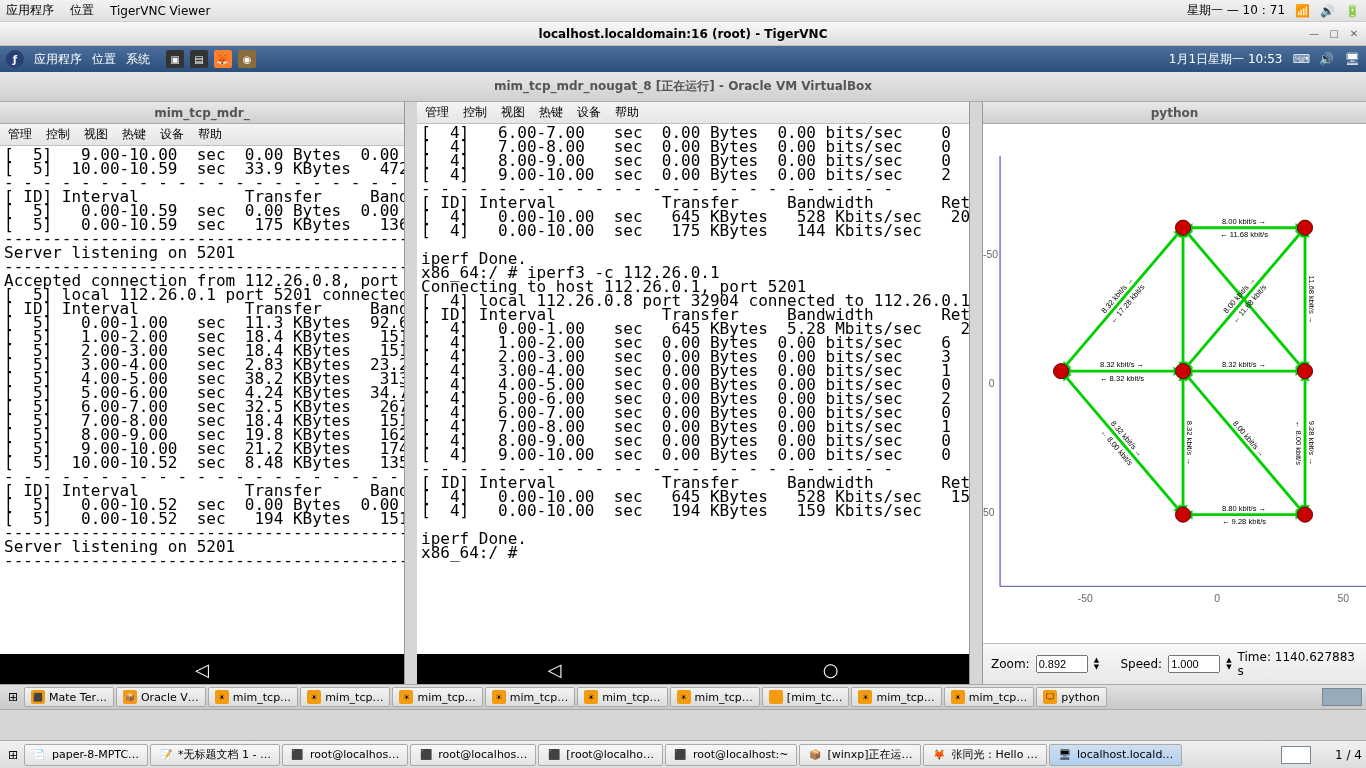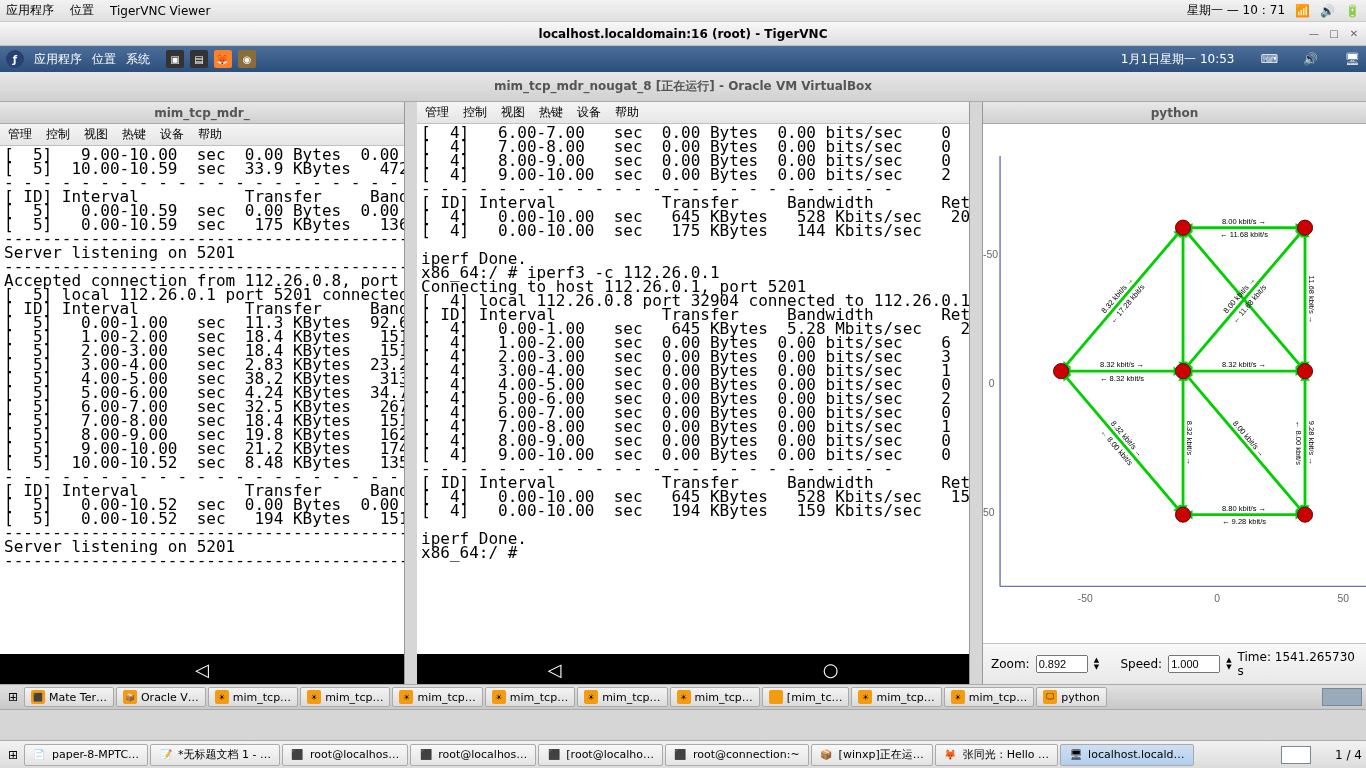--- a/index.html
+++ b/index.html
@@ -13,21 +13,21 @@
 .vnc-ttext { font-weight:bold; font-size:12px; }
 .vnc-controls { position:absolute; right:4px; display:flex; gap:4px; }
 .vnc-controls span { width:16px; height:14px; display:flex; align-items:center; justify-content:center; font-size:10px; color:#666; }
 
 .guest-menubar { height:26px; background:linear-gradient(#4b6e9b,#2b4e7b); color:#fff; display:flex; align-items:center; padding:0 6px; gap:10px; }
 .guest-menubar .fedora { width:18px; height:18px; background:#294172; border-radius:50%; color:#fff; display:flex; align-items:center; justify-content:center; font-weight:bold; font-size:10px; }
 .guest-menubar .menu-item { font-size:12px; }
 .guest-menubar .icons { display:flex; gap:6px; margin-left:6px; }
 .guest-menubar .icon { width:18px; height:18px; background:#333; display:flex; align-items:center; justify-content:center; font-size:10px; border-radius:2px; }
 .guest-menubar .ff { background:#ff7f2a; }
-.guest-menubar .tray { margin-left:auto; display:flex; gap:26px; align-items:center; }
+.guest-menubar .tray { margin-left:auto; display:flex; gap:10px; align-items:center; }
 
 .vbox-titlebar { height:30px; background:linear-gradient(#e8e8e8,#d0d0d0); display:flex; align-items:center; justify-content:center; border-bottom:1px solid #aaa; }
 .vbox-ttext { font-weight:bold; font-size:12px; color:#555; }
 
 .workspace { display:flex; height:582px;gap:12px; }
 .term-col { background:#fff; display:flex; flex-direction:column; border-right:1px solid #999; }
 .term-col.left { width:405px; }
 .term-col.right { width:553px; }
 .term-header { height:22px; background:linear-gradient(#e8e8e8,#d0d0d0); display:flex; align-items:center; justify-content:center; font-size:12px; font-weight:bold; color:#555; border-bottom:1px solid #aaa; }
 .term-menu { height:22px; background:linear-gradient(#f5f5f5,#e5e5e5); display:flex; align-items:center; gap:14px; padding:0 8px; font-size:12px; border-bottom:1px solid #c0c0c0; }
@@ -298,21 +298,21 @@
             <span>▲</span>
             <span>▼</span>
           </span>
         <span style="width:10px"></span>
         <span>Speed:</span>
         <input value="1.000" style="">
         <span style="display:inline-flex;flex-direction:column;font-size:7px;line-height:7px;">
             <span>▲</span>
             <span>▼</span>
           </span>
-        <span style="margin-left:auto">Time: 1541.265730 s</span>
+        <span style="margin-left:auto">Time: 1140.627883 s</span>
       </div>
     </div>
   </div>
 
 </div>
 
 <div class="vbox-taskbar">
   <span style="width:18px;text-align:center">⊞</span>
   <div id="vbox-tasks" style="display:flex;gap:2px;flex:1;overflow:hidden">
       <div class="tb-btn">
@@ -385,21 +385,21 @@
       <div class="hb ">
         <span class="hb-ico">⬛</span>
         <span>root@localhos…</span>
       </div>
       <div class="hb ">
         <span class="hb-ico">⬛</span>
         <span>[root@localho…</span>
       </div>
       <div class="hb ">
         <span class="hb-ico">⬛</span>
-        <span>root@connection:~</span>
+        <span>root@localhost:~</span>
       </div>
       <div class="hb ">
         <span class="hb-ico">📦</span>
         <span>[winxp]正在运…</span>
       </div>
       <div class="hb ">
         <span class="hb-ico">🦊</span>
         <span>张同光：Hello …</span>
       </div>
       <div class="hb active">

